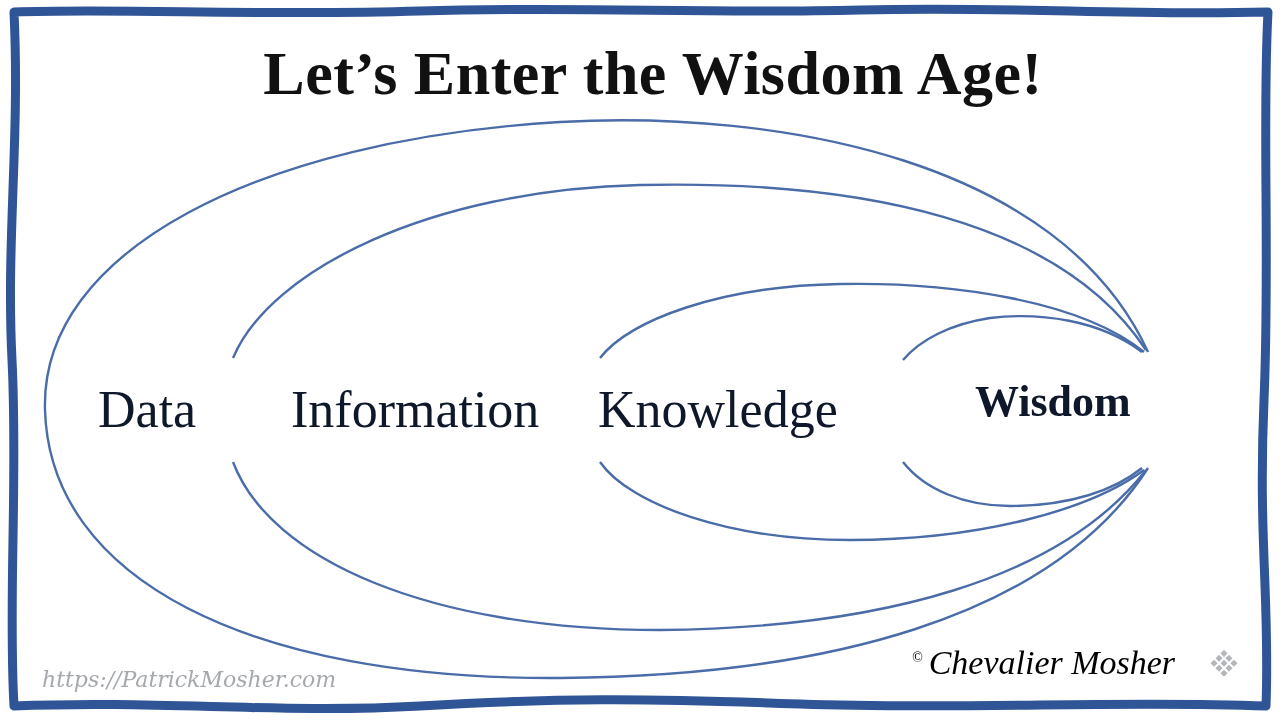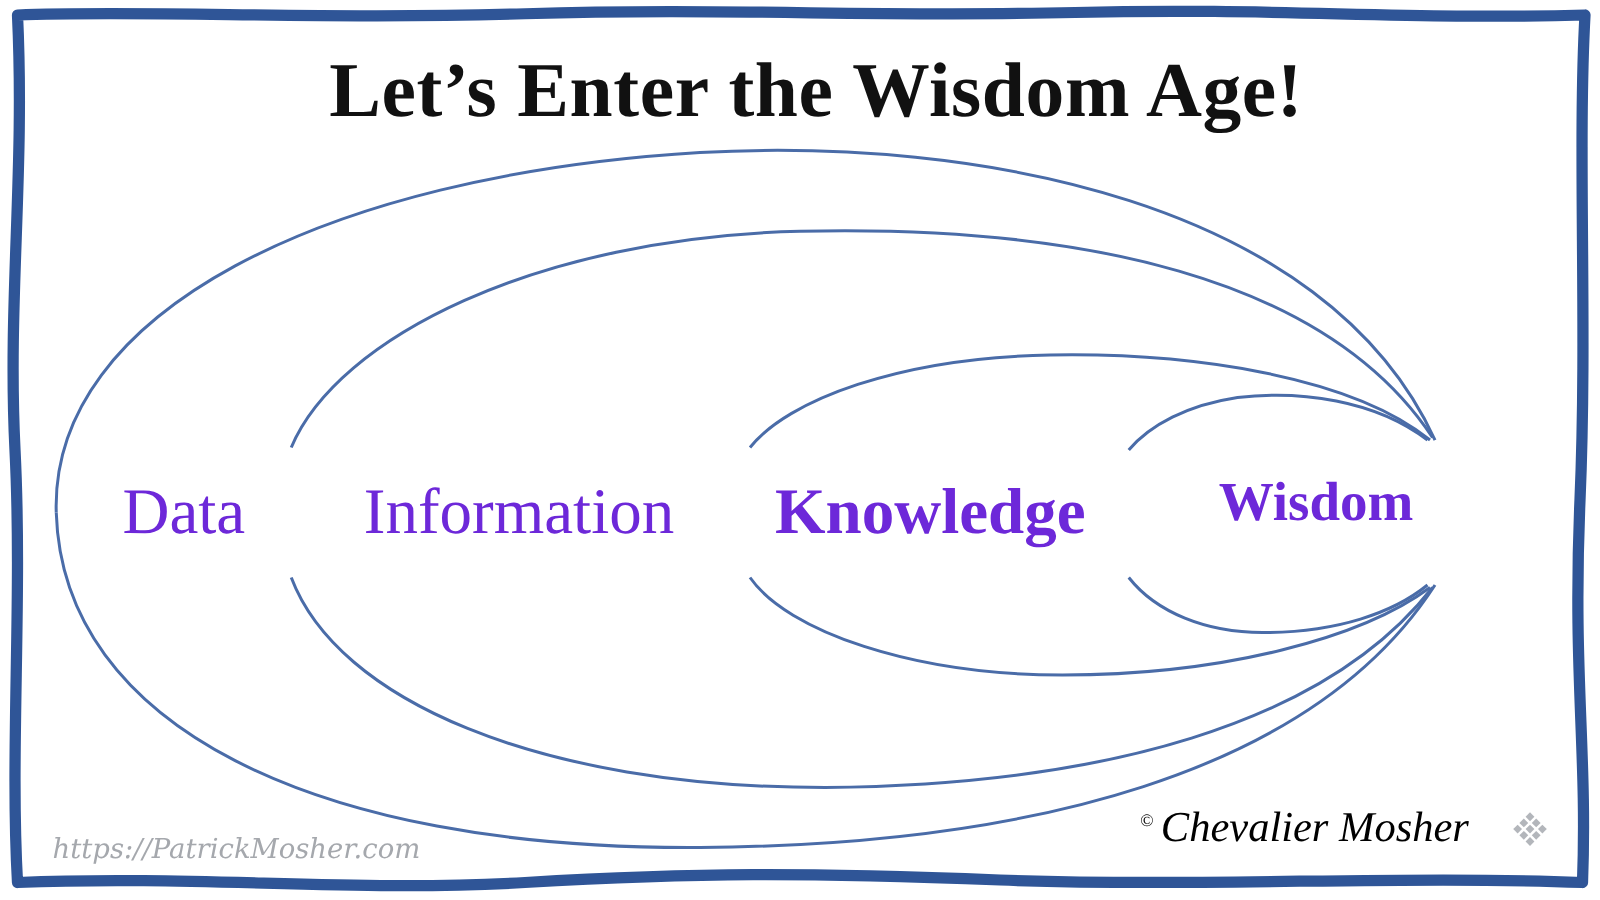--- a/index.html
+++ b/index.html
@@ -6,25 +6,25 @@
   body { width: 1280px; height: 720px; position: relative; overflow: hidden; }
   .frame { position: absolute; left: 0; top: 0; width: 1280px; height: 720px; }
   .title {
     position: absolute; left: 0; width: 1280px; top: 38px; text-align: center;
     font-family: "Liberation Serif", "DejaVu Serif", serif; font-weight: bold;
     font-size: 62px; color: #111111; letter-spacing: 0.5px; padding-left: 13px;
   }
   .node {
     position: absolute; top: 380px;
     font-family: "Liberation Serif", "DejaVu Serif", serif;
-    font-size: 52px; color: #6d28d9; white-space: nowrap;
+    font-size: 52px; color: #0f172a; white-space: nowrap;
   }
   .node.data { left: 98px; }
   .node.info { left: 291px; }
-  .node.know { left: 620px; font-weight: bold; }
+  .node.know { left: 598px; }
   .node.wisdom { left: 975px; font-weight: bold; font-size: 44px; top: 376px; }
   .url {
     position: absolute; left: 42px; top: 642px;
     font-family: "DejaVu Serif", serif; font-style: italic; font-size: 22px;
     color: #a5a8ad;
     margin-top: 25px;
   }
   .copyright {
     position: absolute; left: 912px; top: 644px;
     font-family: "Liberation Serif", serif; font-style: italic; font-size: 34px;

